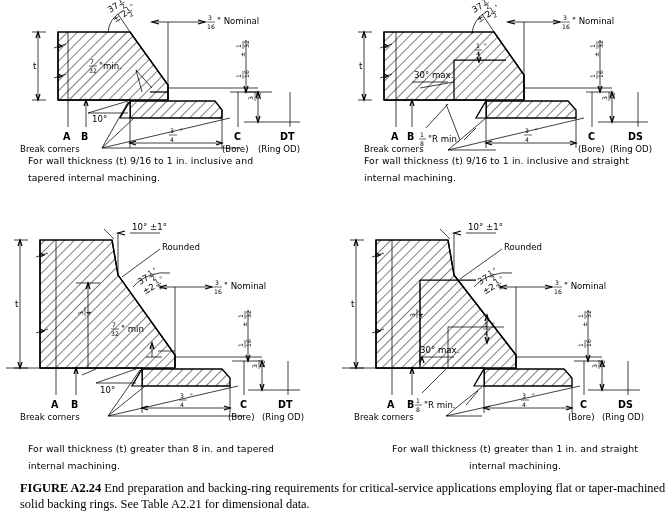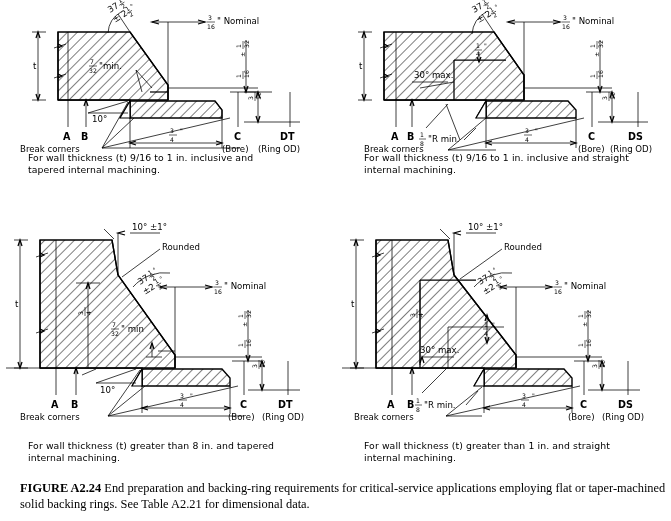--- a/index.html
+++ b/index.html
@@ -8,26 +8,26 @@
        font-family:"Liberation Sans",sans-serif;color:#000;}
 
   .panel{position:absolute;width:335px;height:230px;}
   .p-tl{left:0;top:0;}
   .p-tr{left:336px;top:0;}
   .p-bl{left:0;top:215px;}
   .p-br{left:336px;top:215px;}
 
   .panel svg{display:block;width:335px;height:230px;}
 
-  .subcap{position:absolute;font-size:9.3px;line-height:12px;
+  .subcap{position:absolute;font-size:9.3px;line-height:17px;
           font-family:"DejaVu Sans",sans-serif;letter-spacing:.1px;white-space:pre-line;}
   .sc-tl{left:28px;top:152px;width:300px;}
   .sc-tr{left:364px;top:152px;width:302px;}
   .sc-bl{left:28px;top:440px;width:300px;}
-  .sc-br{left:364px;top:440px;width:302px;}
+  .sc-br{left:364px;top:440px;width:302px;text-align:center;}
 
   .caption{position:absolute;left:4px;top:481px;width:663px;
            font-family:"Liberation Serif",serif;font-size:12.4px;line-height:15.5px;
            text-align:left;margin-left:16px;}
   .caption b{font-weight:bold;}
 
   
   text{font-family:"DejaVu Sans",sans-serif;font-size:8.6px;fill:#000;}
   .lbl{font-size:8.6px;}
   .lblbig{font-size:9.6px;font-weight:bold;}

